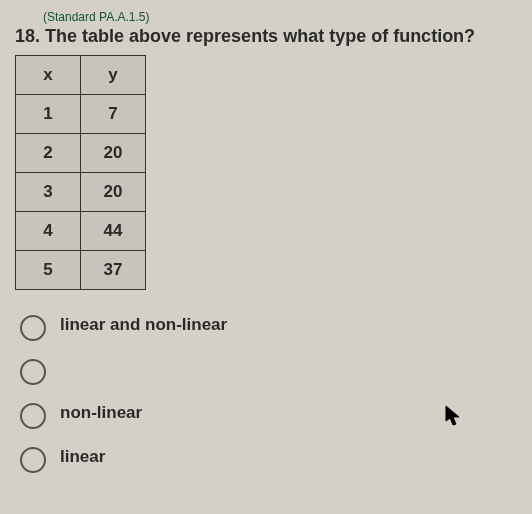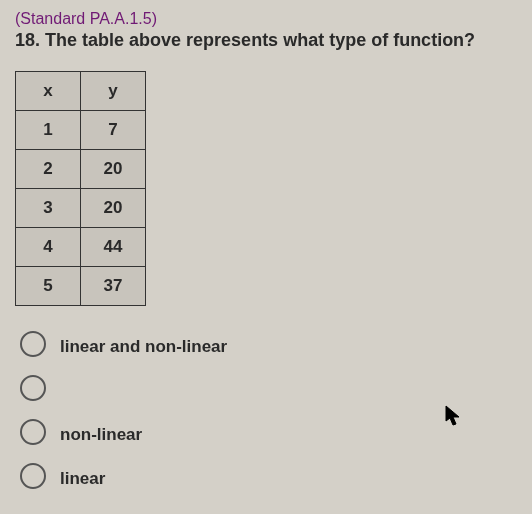--- a/index.html
+++ b/index.html
@@ -7,28 +7,29 @@
       padding: 10px 15px;
       font-family: Arial, sans-serif;
       background: #d4d0c8;
       width: 532px;
       height: 514px;
       box-sizing: border-box;
       color: #2a2a2a;
       position: relative;
     }
     .partial-text {
-      font-size: 16px;
-      color: #701a75;
+      font-size: 12px;
+      color: #14532d;
       margin-bottom: 2px;
+      margin-left: 28px;
     }
     .question-text {
       font-size: 18px;
       font-weight: bold;
-      margin-bottom: 20px;
+      margin-bottom: 8px;
     }
     table {
       border-collapse: collapse;
       background: #c8c4bc;
       margin-bottom: 25px;
     }
     th, td {
       border: 1.5px solid #333;
       width: 62px;
       height: 36px;
@@ -37,21 +38,21 @@
       font-weight: bold;
     }
     .options {
       display: flex;
       flex-direction: column;
       gap: 18px;
       margin-left: 5px;
     }
     .option {
       display: flex;
-      align-items: flex-end;
+      align-items: flex-start;
       gap: 14px;
     }
     .radio {
       width: 22px;
       height: 22px;
       border: 2px solid #555;
       border-radius: 50%;
       background: transparent;
       flex-shrink: 0;
     }

